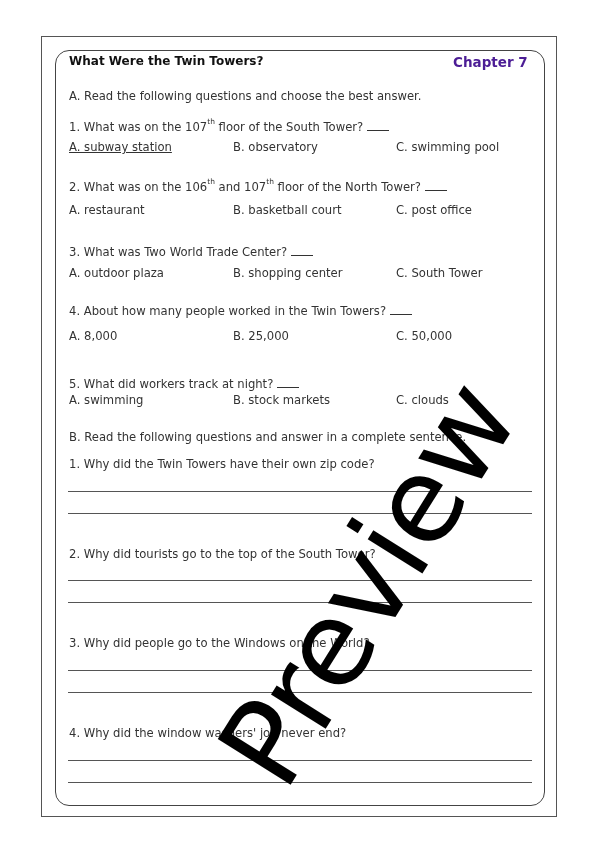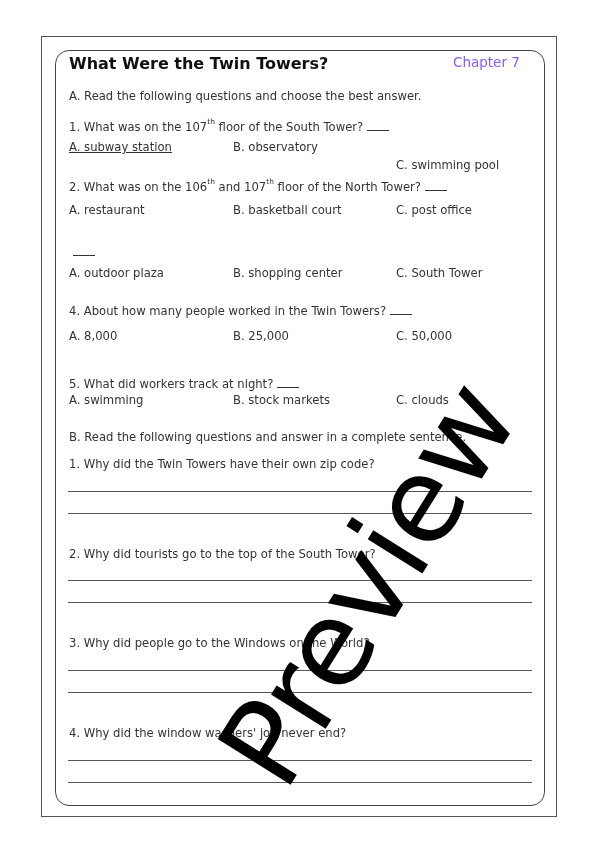--- a/index.html
+++ b/index.html
@@ -3,22 +3,22 @@
 <meta charset="utf-8">
 <style>
   html, body { margin:0; padding:0; background:#ffffff; }
   body { width:600px; height:854px; position:relative; overflow:hidden;
          font-family:"DejaVu Sans", sans-serif; color:#333; }
   .outer { position:absolute; left:41px; top:36px; width:516px; height:781px;
            border:1.5px solid #555; box-sizing:border-box; }
   .inner { position:absolute; left:55px; top:50px; width:490px; height:756px;
            border:1.5px solid #444; border-radius:14px; box-sizing:border-box; }
   .abs { position:absolute; white-space:nowrap; }
-  .title { left:69px; top:54px; font-weight:bold; font-size:16px; color:#111; }
-  .chapter { left:453px; top:54px; font-weight:normal; font-size:13.5px; color:#8b5cf6; }
+  .title { left:69px; top:54px; font-weight:bold; font-size:12px; color:#111; }
+  .chapter { left:453px; top:54px; font-weight:bold; font-size:13.5px; color:#4c1d95; }
   .txt { font-size:11.6px; color:#333; }
   sup { font-size:7.5px; vertical-align:top; position:relative; top:-3px; }
   .blank { display:inline-block; width:22px; border-bottom:1px solid #333; margin-left:4px; height:10px; }
   .line { position:absolute; left:68px; width:464px; height:0; border-top:1.5px solid #555; }
   .watermark { position:absolute; left:145px; top:525px; font-family:"DejaVu Sans", sans-serif;
                font-size:118px; color:#000; transform:rotate(-58deg); transform-origin:center;
                letter-spacing:-2px; line-height:1; pointer-events:none; }
 </style>
 </head>
 <body>
@@ -27,28 +27,28 @@
 <div class="inner"></div>
 
 <div class="abs title">What Were the Twin Towers?</div>
 <div class="abs chapter">Chapter 7</div>
 
 <div class="abs txt" style="left:69px; top:89px;">A. Read the following questions and choose the best answer.</div>
 
 <div class="abs txt" style="left:69px; top:120px;"><span>1. What was on the </span><span>107</span><sup>th</sup><span> floor of the South Tower?</span><span class="blank"></span></div>
 <div class="abs txt" style="left:69px; top:140px;text-decoration:underline;">A. subway station</div>
 <div class="abs txt" style="left:233px; top:140px;">B. observatory</div>
-<div class="abs txt" style="left:396px; top:140px;margin-top:18px;">C. swimming pool</div>
+<div class="abs txt" style="left:396px; top:140px;">C. swimming pool</div>
 
 <div class="abs txt" style="left:69px; top:180px;"><span>2. What was on the </span><span>106</span><sup>th</sup><span> and </span><span>107</span><sup>th</sup><span> floor of the North Tower?</span><span class="blank"></span></div>
 <div class="abs txt" style="left:69px; top:203px;">A. restaurant</div>
 <div class="abs txt" style="left:233px; top:203px;">B. basketball court</div>
 <div class="abs txt" style="left:396px; top:203px;">C. post office</div>
 
-<div class="abs txt" style="left:69px; top:245px;"><span class="blank"></span></div>
+<div class="abs txt" style="left:69px; top:245px;"><span>3. What was Two World Trade Center?</span><span class="blank"></span></div>
 <div class="abs txt" style="left:69px; top:266px;">A. outdoor plaza</div>
 <div class="abs txt" style="left:233px; top:266px;">B. shopping center</div>
 <div class="abs txt" style="left:396px; top:266px;">C. South Tower</div>
 
 <div class="abs txt" style="left:69px; top:304px;"><span>4. About how many people worked in the Twin Towers?</span><span class="blank"></span></div>
 <div class="abs txt" style="left:69px; top:329px;">A. 8,000</div>
 <div class="abs txt" style="left:233px; top:329px;">B. 25,000</div>
 <div class="abs txt" style="left:396px; top:329px;">C. 50,000</div>
 
 <div class="abs txt" style="left:69px; top:371px;margin-top:6px;"><span>5. What did workers track at night?</span><span class="blank"></span></div>

